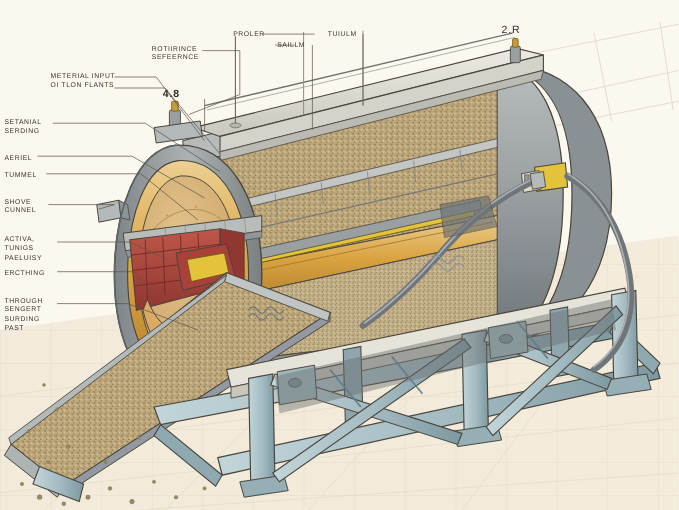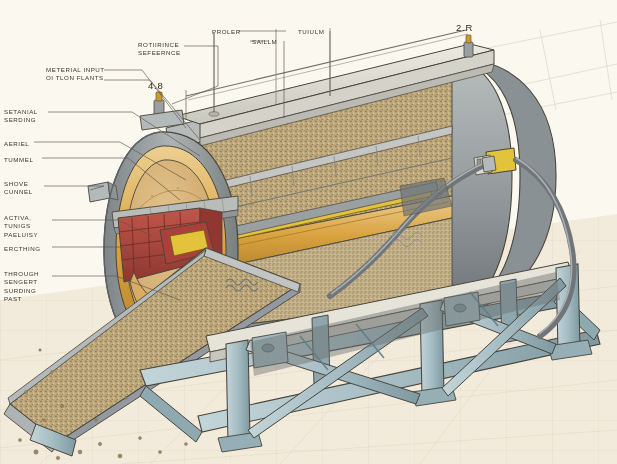--- a/index.html
+++ b/index.html
@@ -398,16 +398,16 @@
 
   <div class="lbl" style="left:46px;top:66px;">METERIAL INPUT
 OI TLON FLANTS</div>
   <div class="lbl" style="left:138px;top:41px;">ROTIIRINCE
 SEFEERNCE</div>
 
   <div class="lbl" style="left:212px;top:28px;">PROLER</div>
   <div class="lbl" style="left:252px;top:38px;">SAILLM</div>
   <div class="lbl" style="left:298px;top:28px;">TUIULM</div>
 
-  <div class="lbl big" style="left:148px;top:82px;">4.8</div>
+  <div class="lbl big" style="left:148px;top:82px;font-weight:bold;">4.8</div>
   <div class="lbl big" style="left:456px;top:24px;">2.R</div>
 
 </div>
 
 </body></html>

